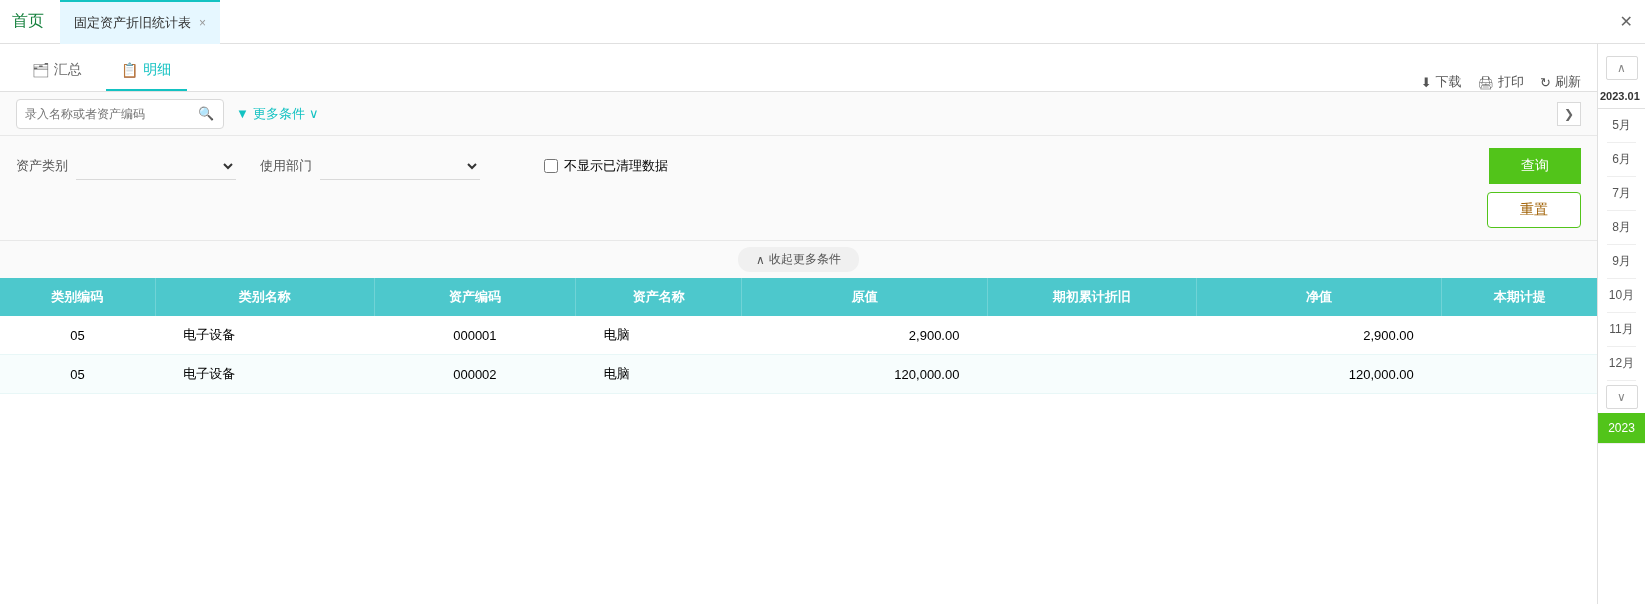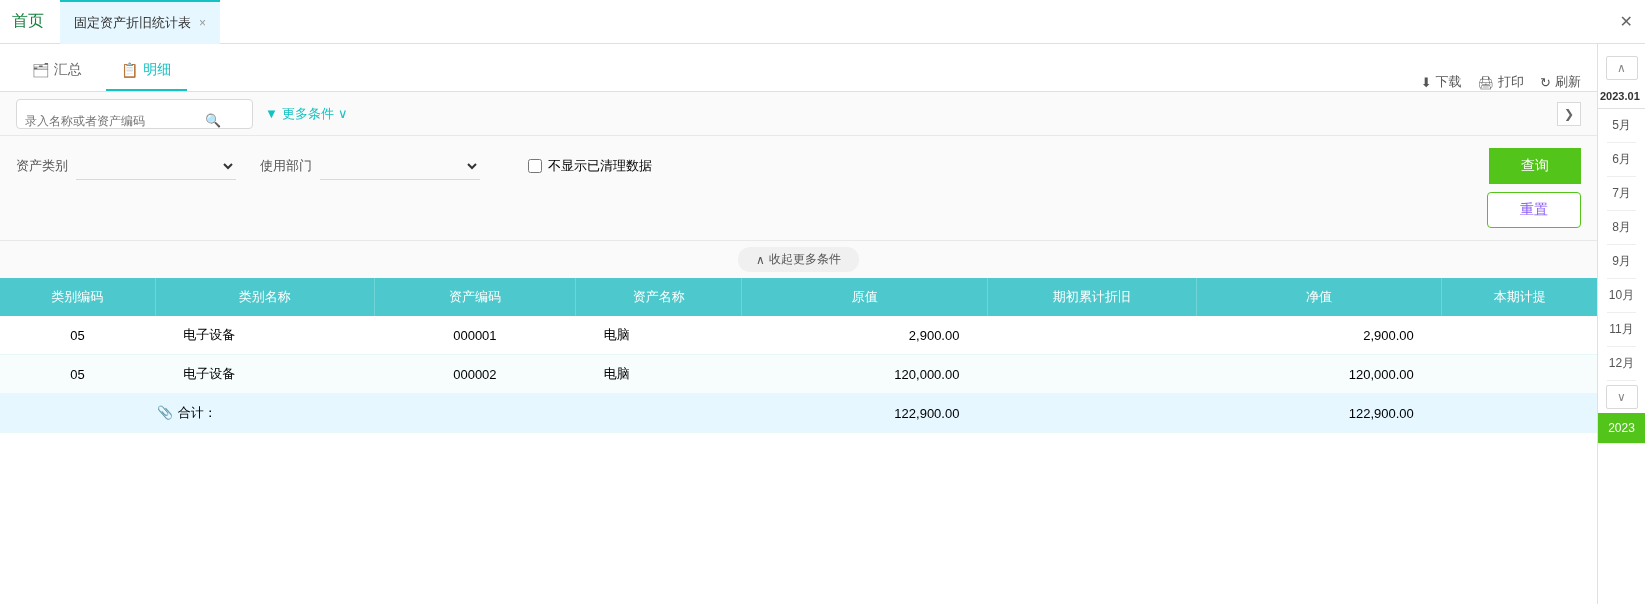--- a/index.html
+++ b/index.html
@@ -118,27 +118,27 @@
       display: flex;
       align-items: center;
       padding: 8px 16px;
       border-bottom: 1px solid #e8e8e8;
       background: #fafafa;
       height: 44px;
       flex-shrink: 0;
     }
     .search-input-wrap {
       display: flex;
-      align-items: flex-end;
+      align-items: center;
       border: 1px solid #d9d9d9;
       border-radius: 4px;
       padding: 0 8px;
       height: 30px;
       background: #fff;
-      width: 237px;
+      width: 208px;
     }
     .search-input-wrap input {
       border: none;
       outline: none;
       font-size: 12px;
       color: #999;
       width: 180px;
       background: transparent;
     }
     .search-icon-span {
@@ -200,21 +200,21 @@
       background: transparent;
       outline: none;
       font-size: 12px;
       color: #333;
       cursor: pointer;
     }
     .filter-checkbox-item {
       display: flex;
       align-items: center;
       gap: 6px;
-      margin-left: 24px;
+      margin-left: 40px;
     }
     .filter-checkbox-item input[type=checkbox] {
       width: 14px; height: 14px;
       cursor: pointer;
     }
     .btn-query {
       margin-left: auto;
       background: #52c41a;
       color: #fff;
       border: none;
@@ -223,21 +223,21 @@
       height: 36px;
       font-size: 14px;
       cursor: pointer;
     }
     .filter-row2 {
       display: flex;
       justify-content: flex-end;
     }
     .btn-reset {
       background: #fff;
-      color: #8b5cf6;
+      color: #a16207;
       border: 1px solid #52c41a;
       border-radius: 4px;
       padding: 0 32px;
       height: 36px;
       font-size: 14px;
       cursor: pointer;
     }
 
     
     .collapse-bar {
@@ -270,21 +270,21 @@
       border-collapse: collapse;
       font-size: 13px;
     }
     thead tr {
       background: #4dc8cc;
       color: #fff;
     }
     thead th {
       padding: 10px 12px;
       text-align: center;
-      font-weight: normal;
+      font-weight: bold;
       border-right: 1px solid rgba(255,255,255,0.2);
       white-space: nowrap;
     }
     thead th:last-child { border-right: none; }
     tbody tr:nth-child(odd) { background: #fff; }
     tbody tr:nth-child(even) { background: #f7fdfd; }
     tbody td {
       padding: 10px 28px;
       border-bottom: 1px solid #e8f7f7;
       text-align: center;
@@ -468,31 +468,20 @@
             <tr>
     <td>05</td>
     <td class="text-left">电子设备</td>
     <td>000002</td>
     <td class="text-left">电脑</td>
     <td class="text-right">120,000.00</td>
     <td></td>
     <td class="text-right">120,000.00</td>
     <td></td>
   </tr>
-            <tr class="total-row">
-  <td colspan="2" style="text-align:center;">
-    <span class="total-icon">📎</span>合计：
-  </td>
-  <td></td>
-  <td></td>
-  <td class="text-right">122,900.00</td>
-  <td></td>
-  <td class="text-right">122,900.00</td>
-  <td></td>
-</tr>
           </tbody>
       </table>
     </div>
 
   </div>
 
   <div class="right-sidebar">
     <div class="scroll-up">∧</div>
     <div class="sidebar-date">2023.01</div>
     <div id="sidebar-months">

